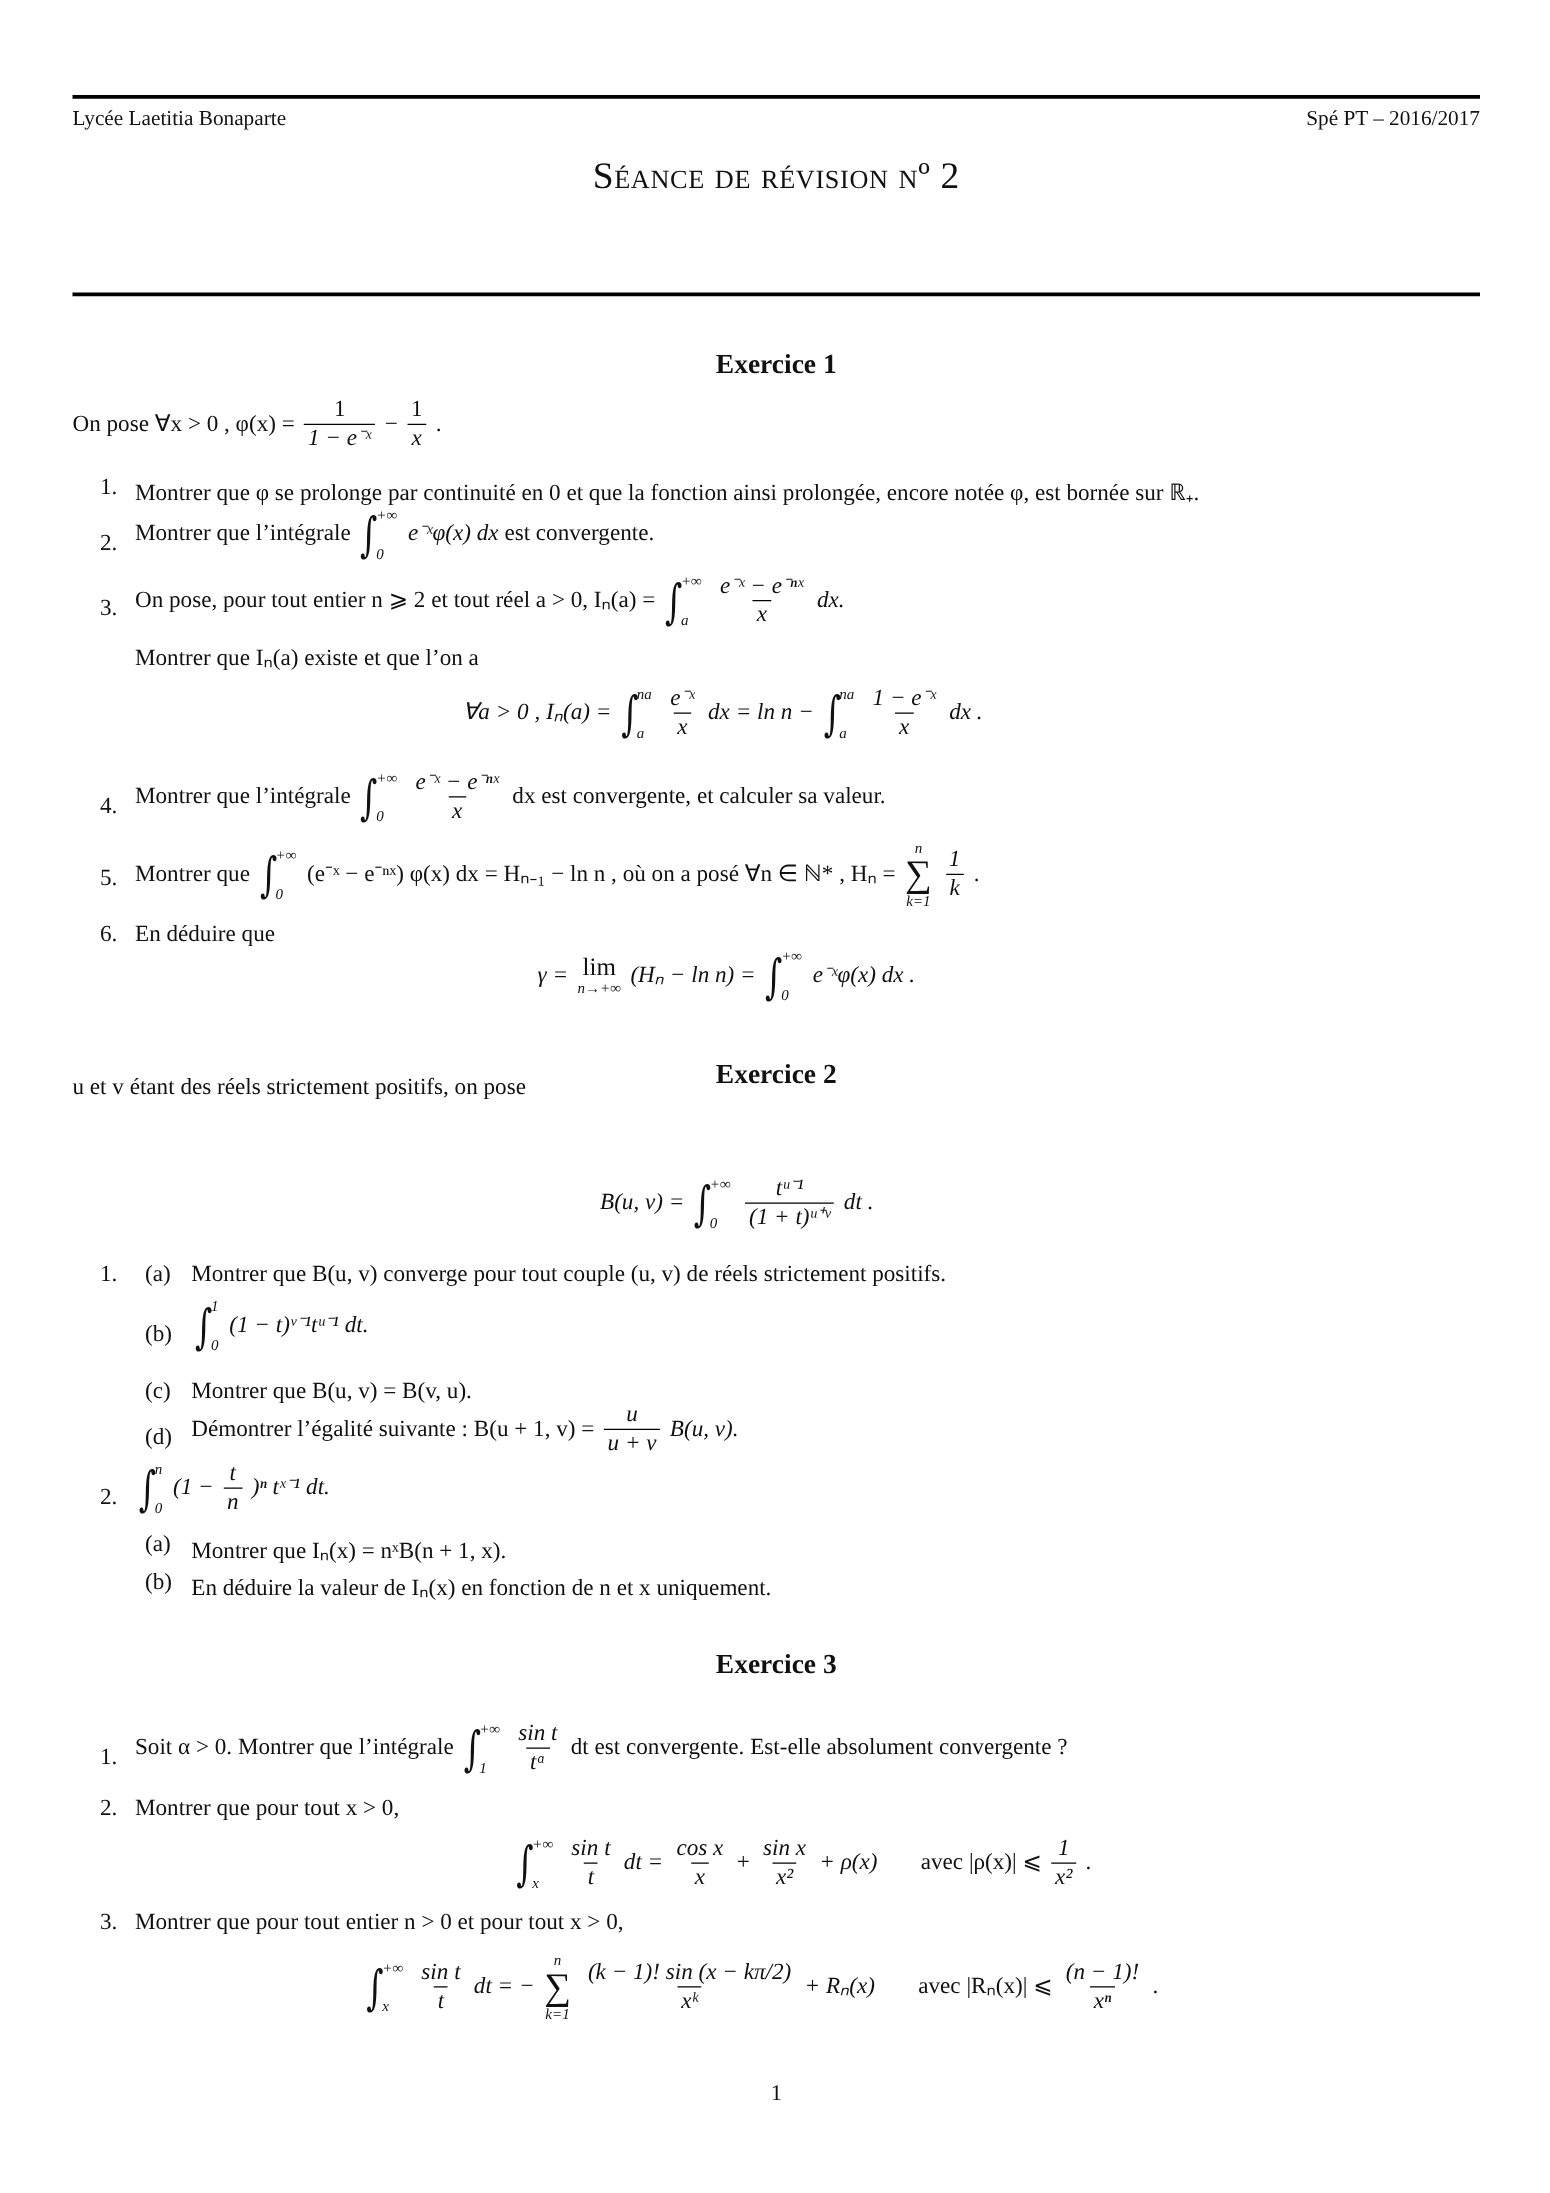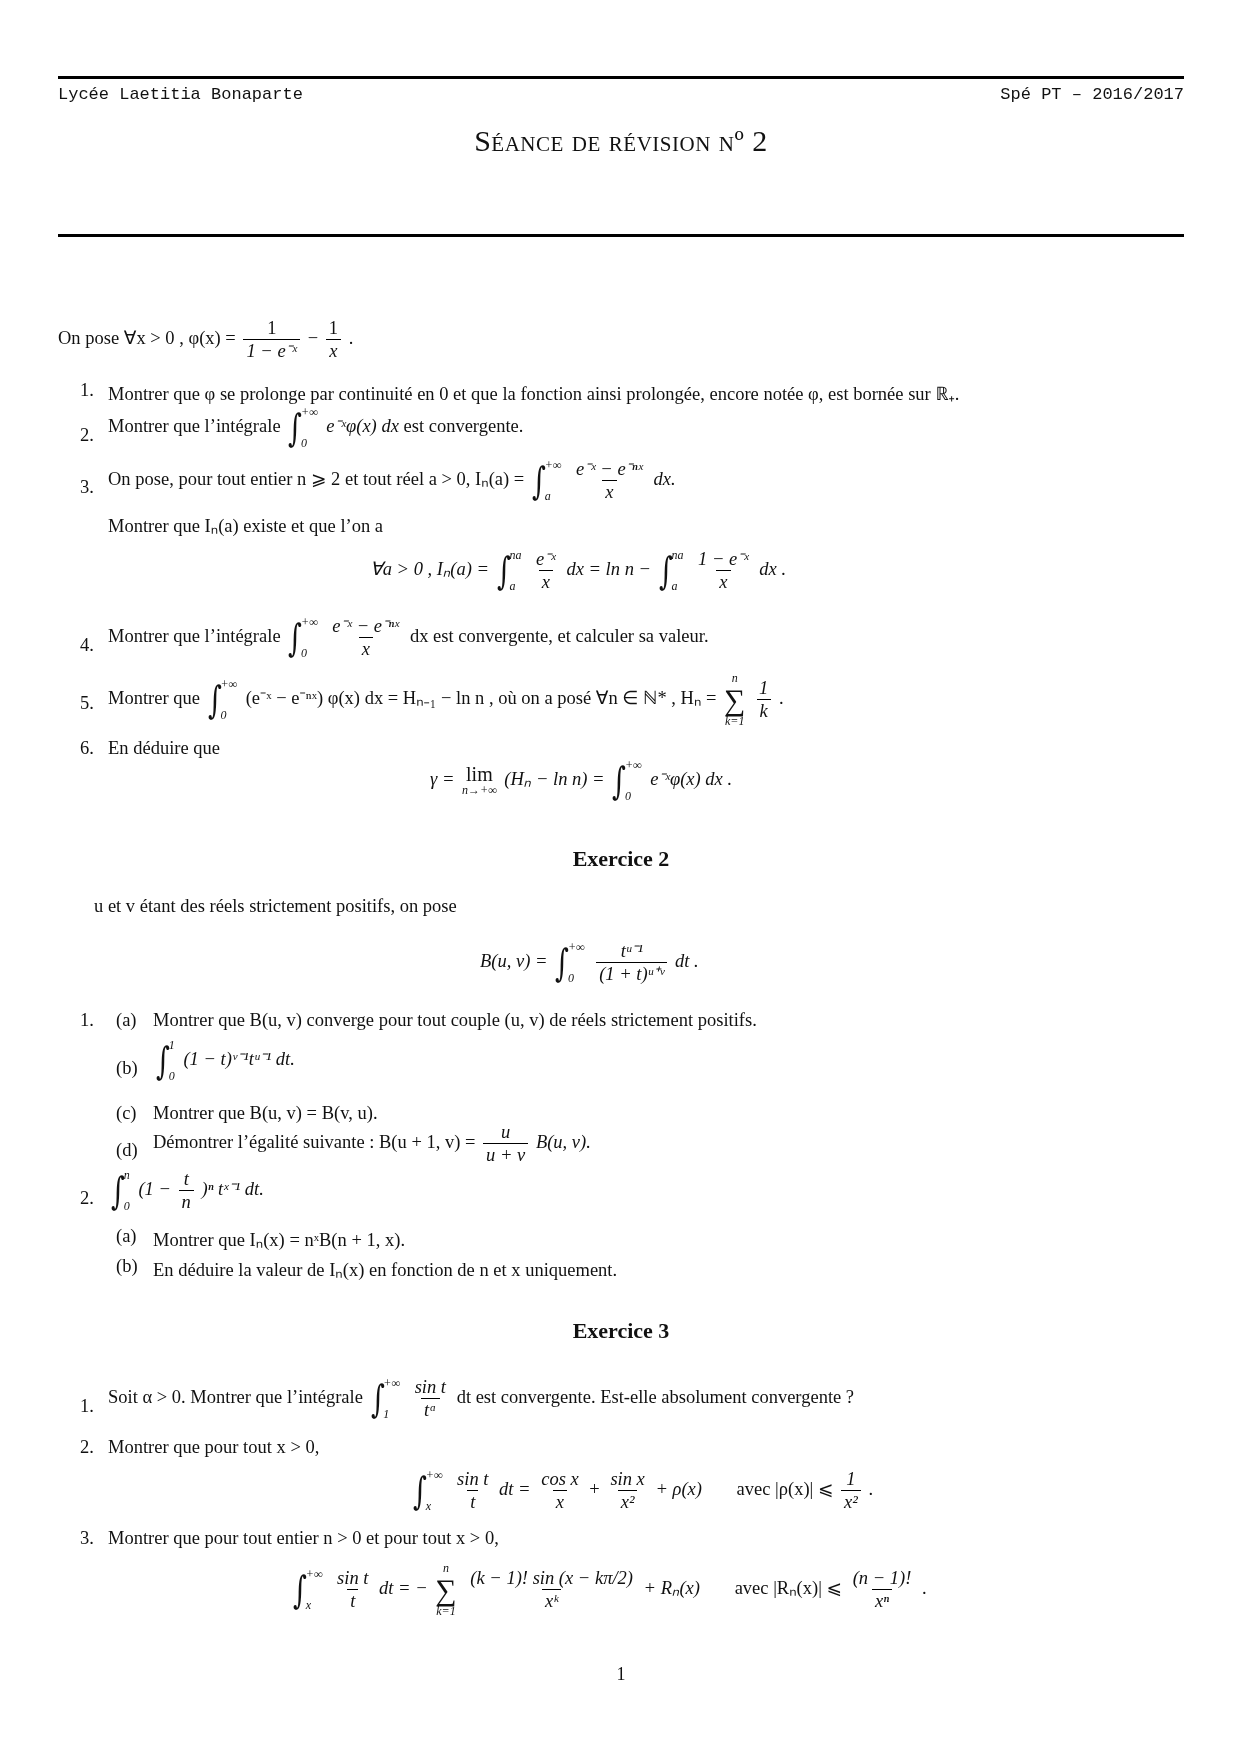--- a/index.html
+++ b/index.html
@@ -6,21 +6,21 @@
   body {
     width: 1240px; height: 1754px; position: relative; overflow: hidden;
     font-family: "DejaVu Serif", "Liberation Serif", serif;
     color: #111;
     font-size: 18px;
   }
   .page { position: absolute; left: 58px; top: 0; width: 1126px; height: 1754px; }
   .rule { position: absolute; left: 0; width: 1126px; background: #000; }
   .rule.top { top: 76px; height: 3px; }
   .rule.bottom { top: 234px; height: 3px; }
-  .hdr { position: absolute; top: 85px; font-size: 17px; font-family: Liberation Mono, monospace; }
+  .hdr { position: absolute; top: 85px; font-size: 17px; font-family: Liberation Serif, serif; }
   .hdr.left { left: 0; }
   .hdr.right { right: 0; }
   .title { position: absolute; top: 124px; left: 0; width: 1126px; text-align: center;
            font-family: "Liberation Serif", serif; font-size: 30px; letter-spacing: 0.5px; font-variant: small-caps; }
   .subtitle { position: absolute; top: 166px; left: 0; width: 1126px; text-align: center;
            font-family: "Liberation Serif", serif; font-size: 21px; font-style: italic; }
   .ex-title { position: absolute; left: 0; width: 1126px; text-align: center;
            font-family: "Liberation Serif", serif; font-weight: bold; font-size: 22px; }
   .line { position: absolute; font-family: "Liberation Serif", serif; font-size: 18.5px; white-space: nowrap; }
   .num { position: absolute; font-family: "Liberation Serif", serif; font-size: 18.5px; }
@@ -40,20 +40,21 @@
 </head>
 <body>
 
 <div class="page">
   <div class="rule top"></div>
   <div class="hdr left">Lycée Laetitia Bonaparte</div>
   <div class="hdr right">Spé PT – 2016/2017</div>
   <div class="title">Séance de révision nº 2</div>
   <div class="rule bottom"></div>
 
+  <div class="ex-title" style="top:278px">Exercice 1</div>
 
   <div class="line" style="left:0; top:318px;">
     <span>On pose ∀x &gt; 0 , φ(x) =</span>
     <span class="frac">
         <span class="n">1</span>
         <span class="d m">1 − e⁻ˣ</span>
       </span>
     <span>−</span>
     <span class="frac">
         <span class="n">1</span>
@@ -178,21 +179,21 @@
         <span class="sym">∫</span>
         <span class="lims">
           <span>+∞</span>
           <span>0</span>
         </span>
       </span>
     <span class="m">e⁻ˣφ(x) dx .</span>
   </div>
 
   <div class="ex-title" style="top:846px">Exercice 2</div>
-  <div class="line" style="left:0; top:896px;margin-left:36px;">u et v étant des réels strictement positifs, on pose</div>
+  <div class="line" style="left:0; top:860px;">u et v étant des réels strictement positifs, on pose</div>
   <div class="line" style="left:422px; top:940px;">
     <span class="m">B(u, v) =</span>
     <span class="int">
         <span class="sym">∫</span>
         <span class="lims">
           <span>+∞</span>
           <span>0</span>
         </span>
       </span>
     <span class="frac m">

